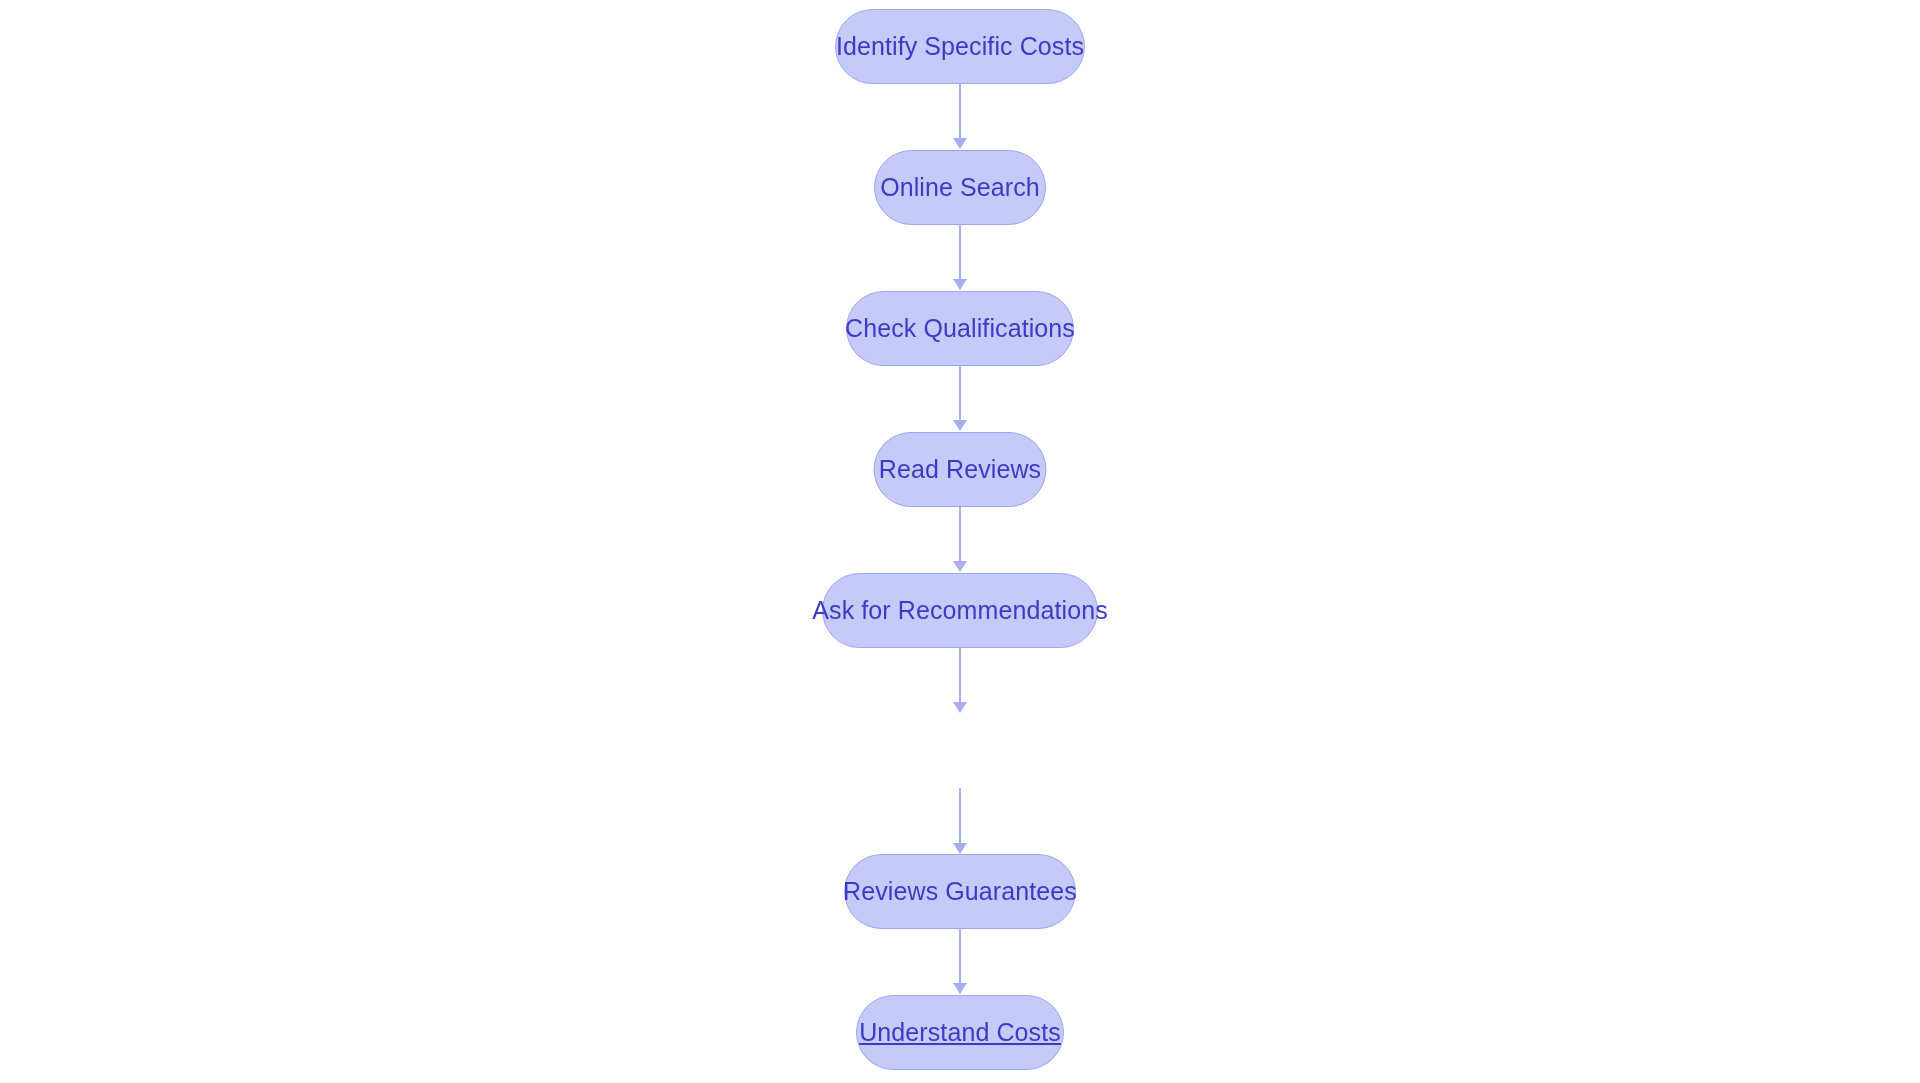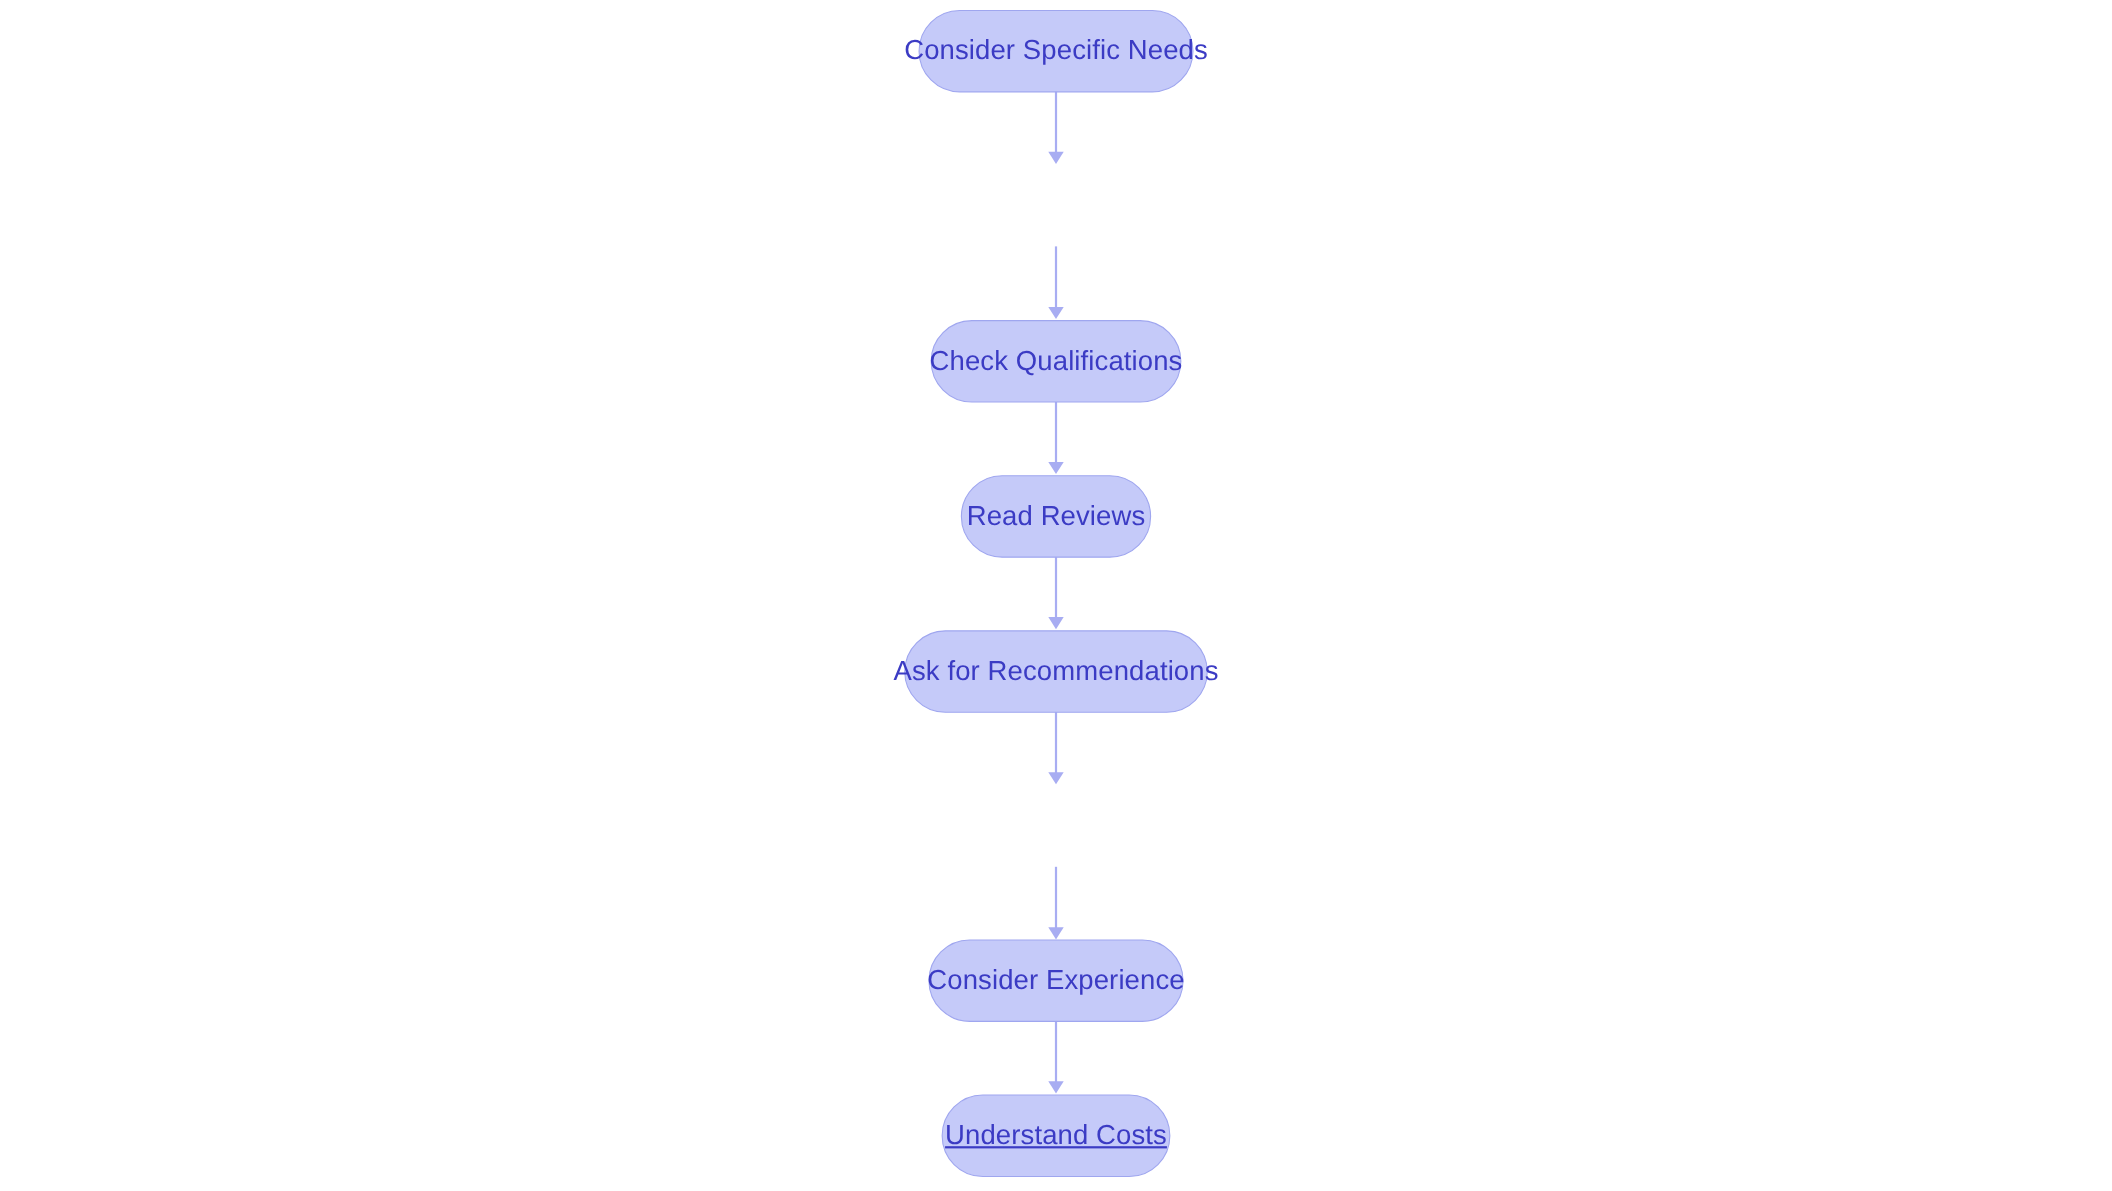--- a/index.html
+++ b/index.html
@@ -109,31 +109,34 @@
       </div>
       <div class="flow-edge" style="left: 960px; top: 788px; height: 66px;">
         <div class="edge-line" style="height: 56px;"></div>
         <div class="edge-arrow"></div>
       </div>
       <div class="flow-edge" style="left: 960px; top: 928px; height: 66px;">
         <div class="edge-line" style="height: 56px;"></div>
         <div class="edge-arrow"></div>
       </div>
       <div class="flow-node" style="left: 960px; top: 8.5px; width: 250px;">
-        <span class="node-label">Consider Specific Needs</span>
+        <span class="node-label">Identify Specific Costs</span>
+      </div>
+      <div class="flow-node" style="left: 960px; top: 149.5px; width: 172px;">
+        <span class="node-label">Online Search</span>
       </div>
       <div class="flow-node" style="left: 960px; top: 290.5px; width: 228px;">
         <span class="node-label">Check Qualifications</span>
       </div>
       <div class="flow-node" style="left: 960px; top: 431.5px; width: 173px;">
         <span class="node-label">Read Reviews</span>
       </div>
       <div class="flow-node" style="left: 960px; top: 572.5px; width: 276px; text-align: right;">
         <span class="node-label">Ask for Recommendations</span>
       </div>
       <div class="flow-node" style="left: 960px; top: 853.5px; width: 232px;">
-        <span class="node-label">Consider Experience</span>
+        <span class="node-label">Reviews Guarantees</span>
       </div>
       <div class="flow-node" style="left: 960px; top: 994.5px; width: 208px; text-decoration: underline;">
         <span class="node-label">Understand Costs</span>
       </div>
     </div>
 </div>
 
 </body></html>

